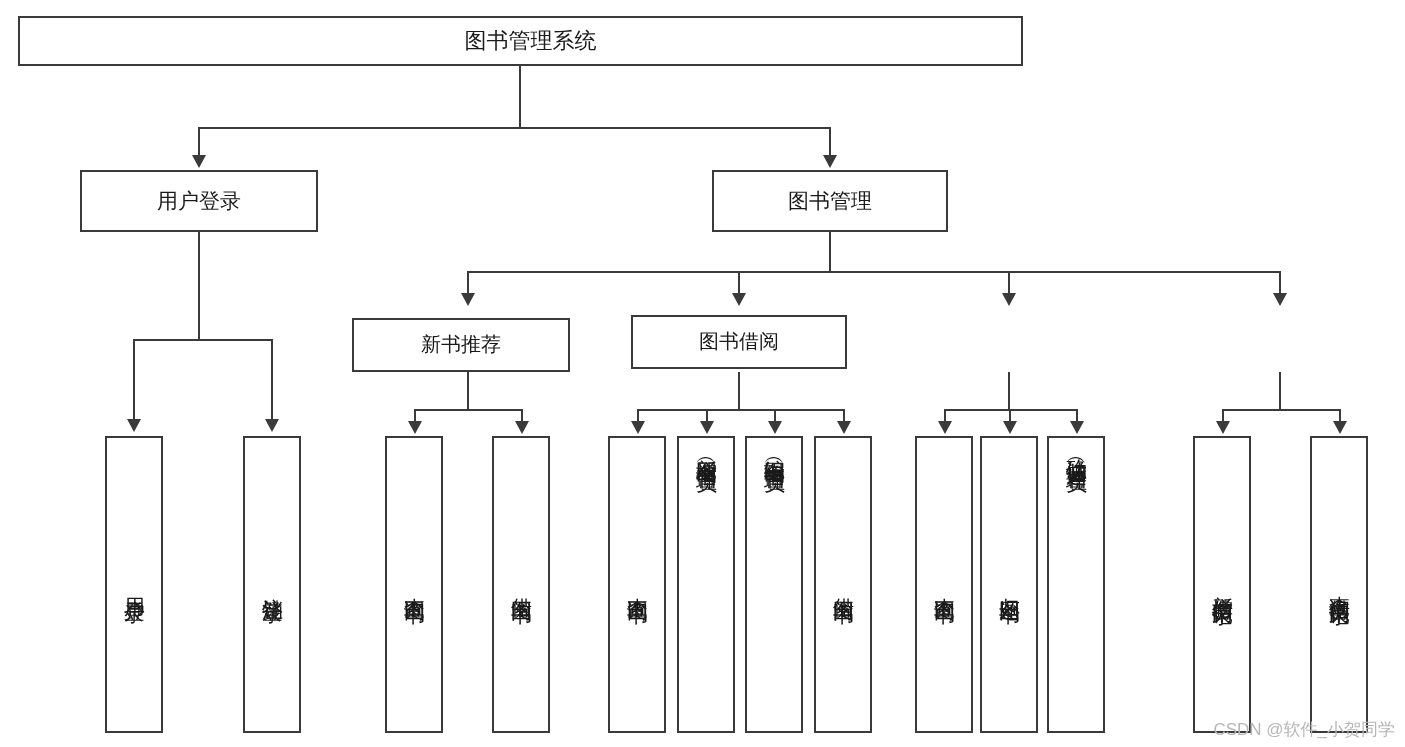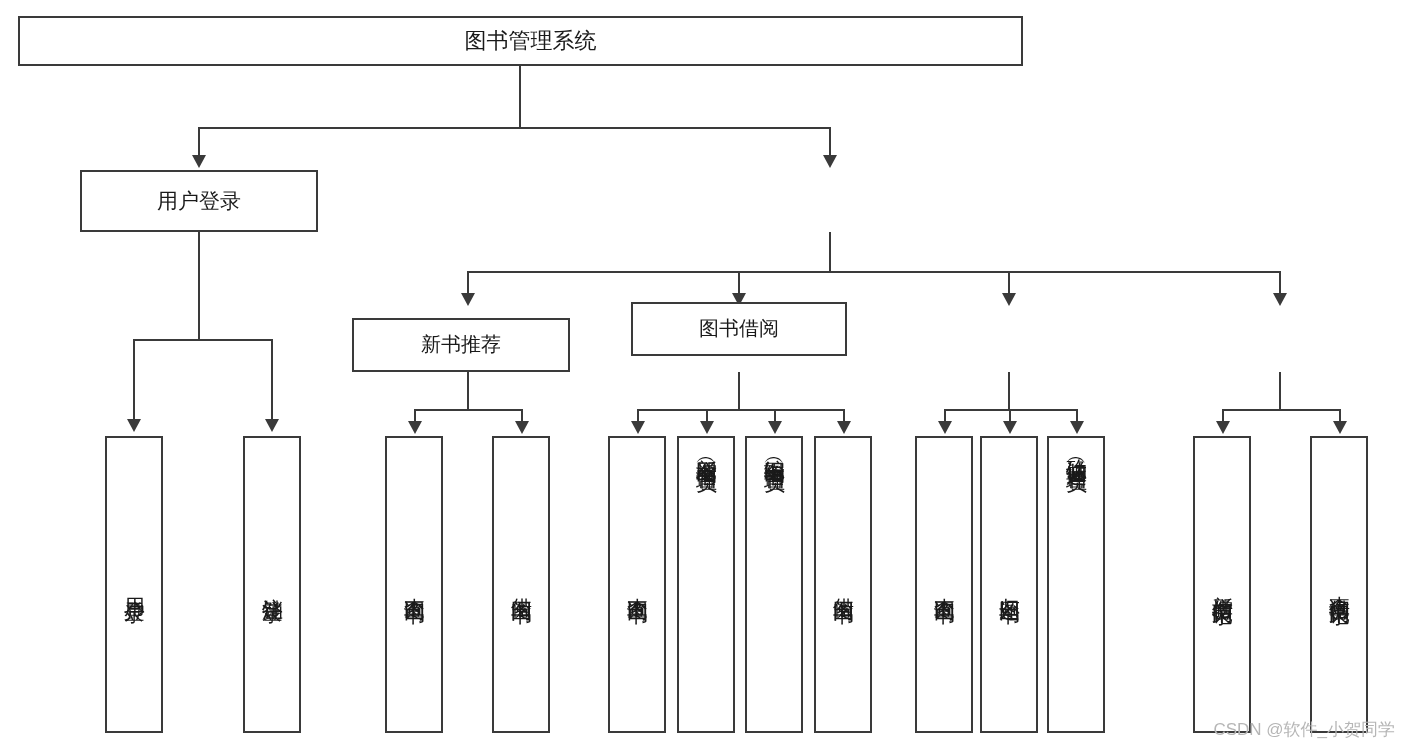--- a/index.html
+++ b/index.html
@@ -97,20 +97,23 @@
 
   <div class="vline" style="left:519px; top:66px; height:61px;"></div>
   <div class="hline" style="left:199px; top:127px; width:632px;"></div>
   <div class="vline" style="left:198px; top:127px; height:30px;"></div>
   <div class="arrow" style="left:192px; top:155px;"></div>
   <div class="vline" style="left:829px; top:127px; height:30px;"></div>
   <div class="arrow" style="left:823px; top:155px;"></div>
 
   <div class="node level2" style="left:80px; top:170px; width:238px; height:62px;">
     <span>用户登录</span>
+  </div>
+  <div class="node level2" style="left:712px; top:170px; width:236px; height:62px;">
+    <span>图书管理</span>
   </div>
 
   <div class="vline" style="left:198px; top:232px; height:108px;"></div>
   <div class="hline" style="left:133px; top:339px; width:140px;"></div>
   <div class="vline" style="left:133px; top:339px; height:82px;"></div>
   <div class="arrow" style="left:127px; top:419px;"></div>
   <div class="vline" style="left:271px; top:339px; height:82px;"></div>
   <div class="arrow" style="left:265px; top:419px;"></div>
 
   <div class="vline" style="left:829px; top:232px; height:40px;"></div>
@@ -120,21 +123,21 @@
   <div class="vline" style="left:738px; top:271px; height:24px;"></div>
   <div class="arrow" style="left:732px; top:293px;"></div>
   <div class="vline" style="left:1008px; top:271px; height:24px;"></div>
   <div class="arrow" style="left:1002px; top:293px;"></div>
   <div class="vline" style="left:1279px; top:271px; height:24px;"></div>
   <div class="arrow" style="left:1273px; top:293px;"></div>
 
   <div class="node level3" style="left:352px; top:318px; width:218px; height:54px;">
     <span>新书推荐</span>
   </div>
-  <div class="node level3" style="left:631px; top:302px; width:216px; height:54px;justify-content:center;">
+  <div class="node level3" style="left:631px; top:315px; width:216px; height:54px;justify-content:center;">
     <span>图书借阅</span>
   </div>
 
   <div class="vline" style="left:467px; top:372px; height:38px;"></div>
   <div class="hline" style="left:414px; top:409px; width:108px;"></div>
   <div class="vline" style="left:414px; top:409px; height:14px;"></div>
   <div class="arrow" style="left:408px; top:421px;"></div>
   <div class="vline" style="left:521px; top:409px; height:14px;"></div>
   <div class="arrow" style="left:515px; top:421px;"></div>
 

